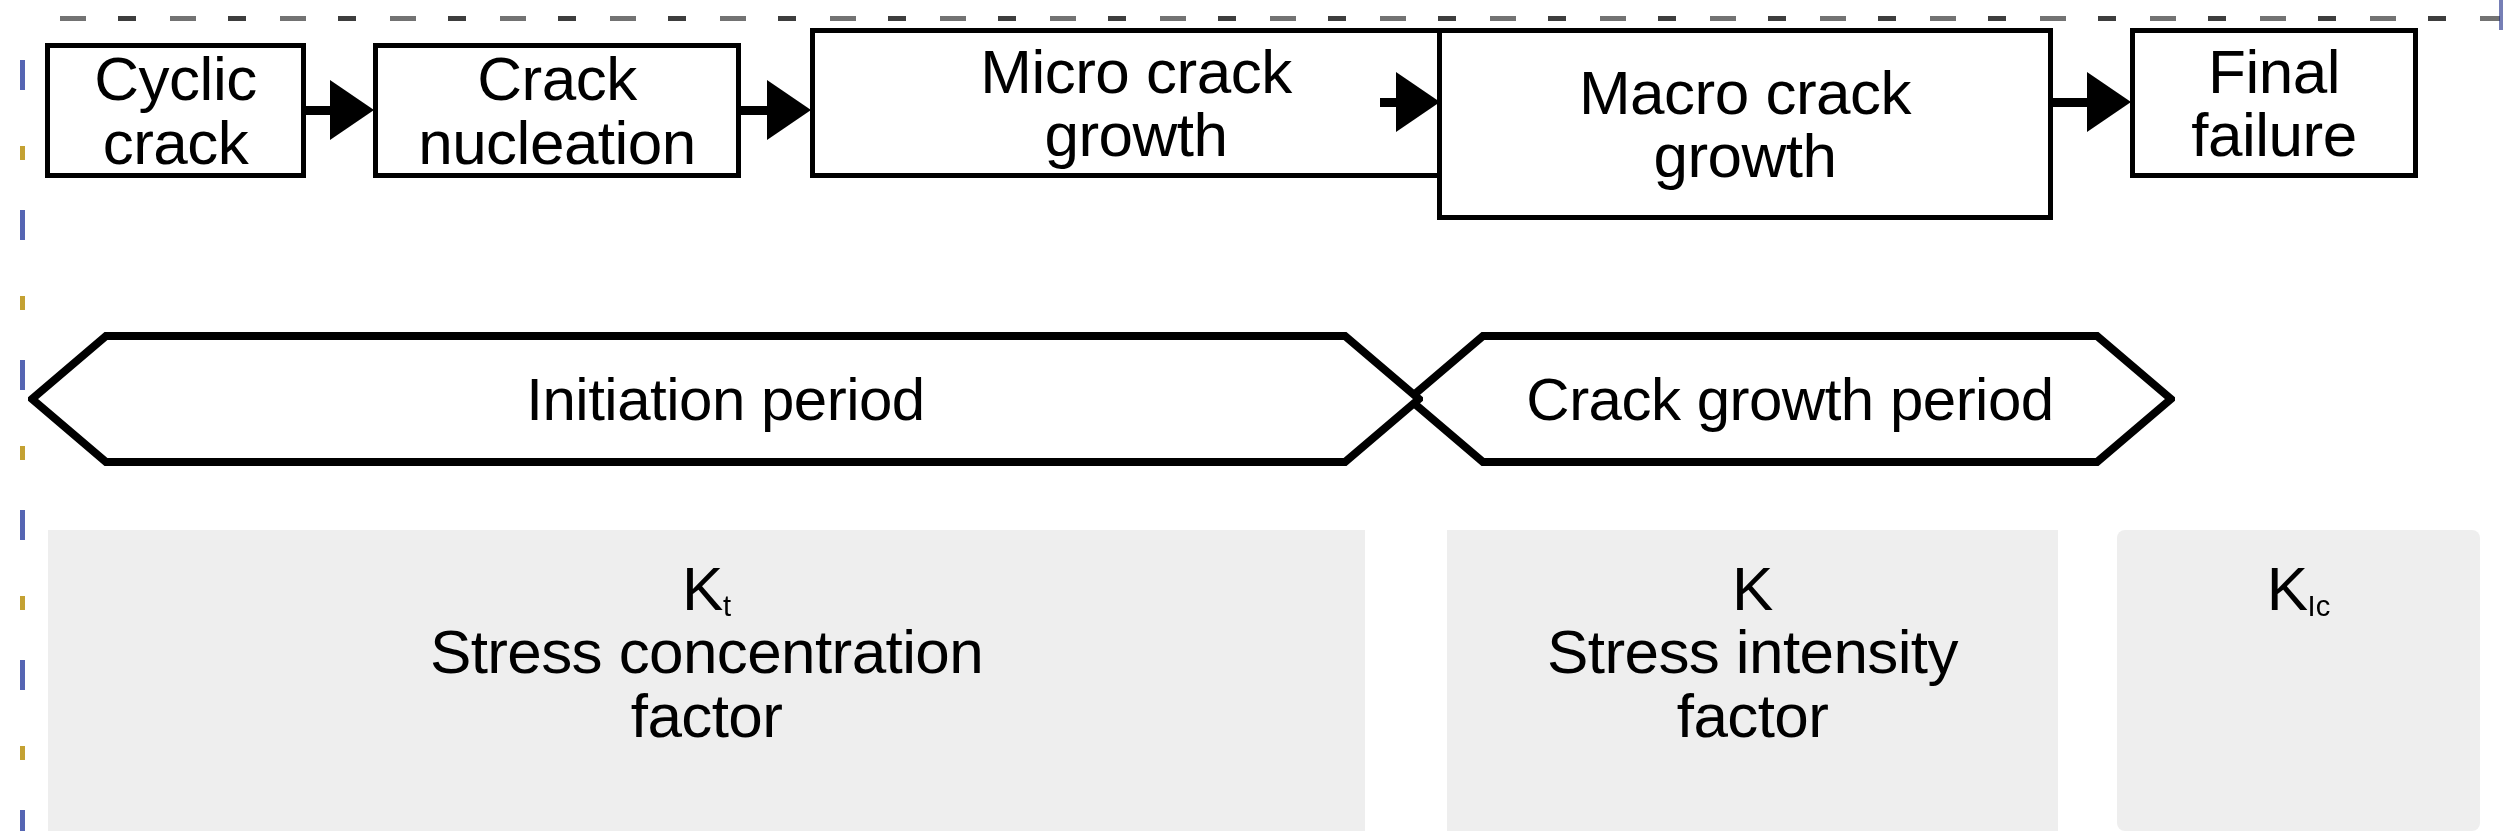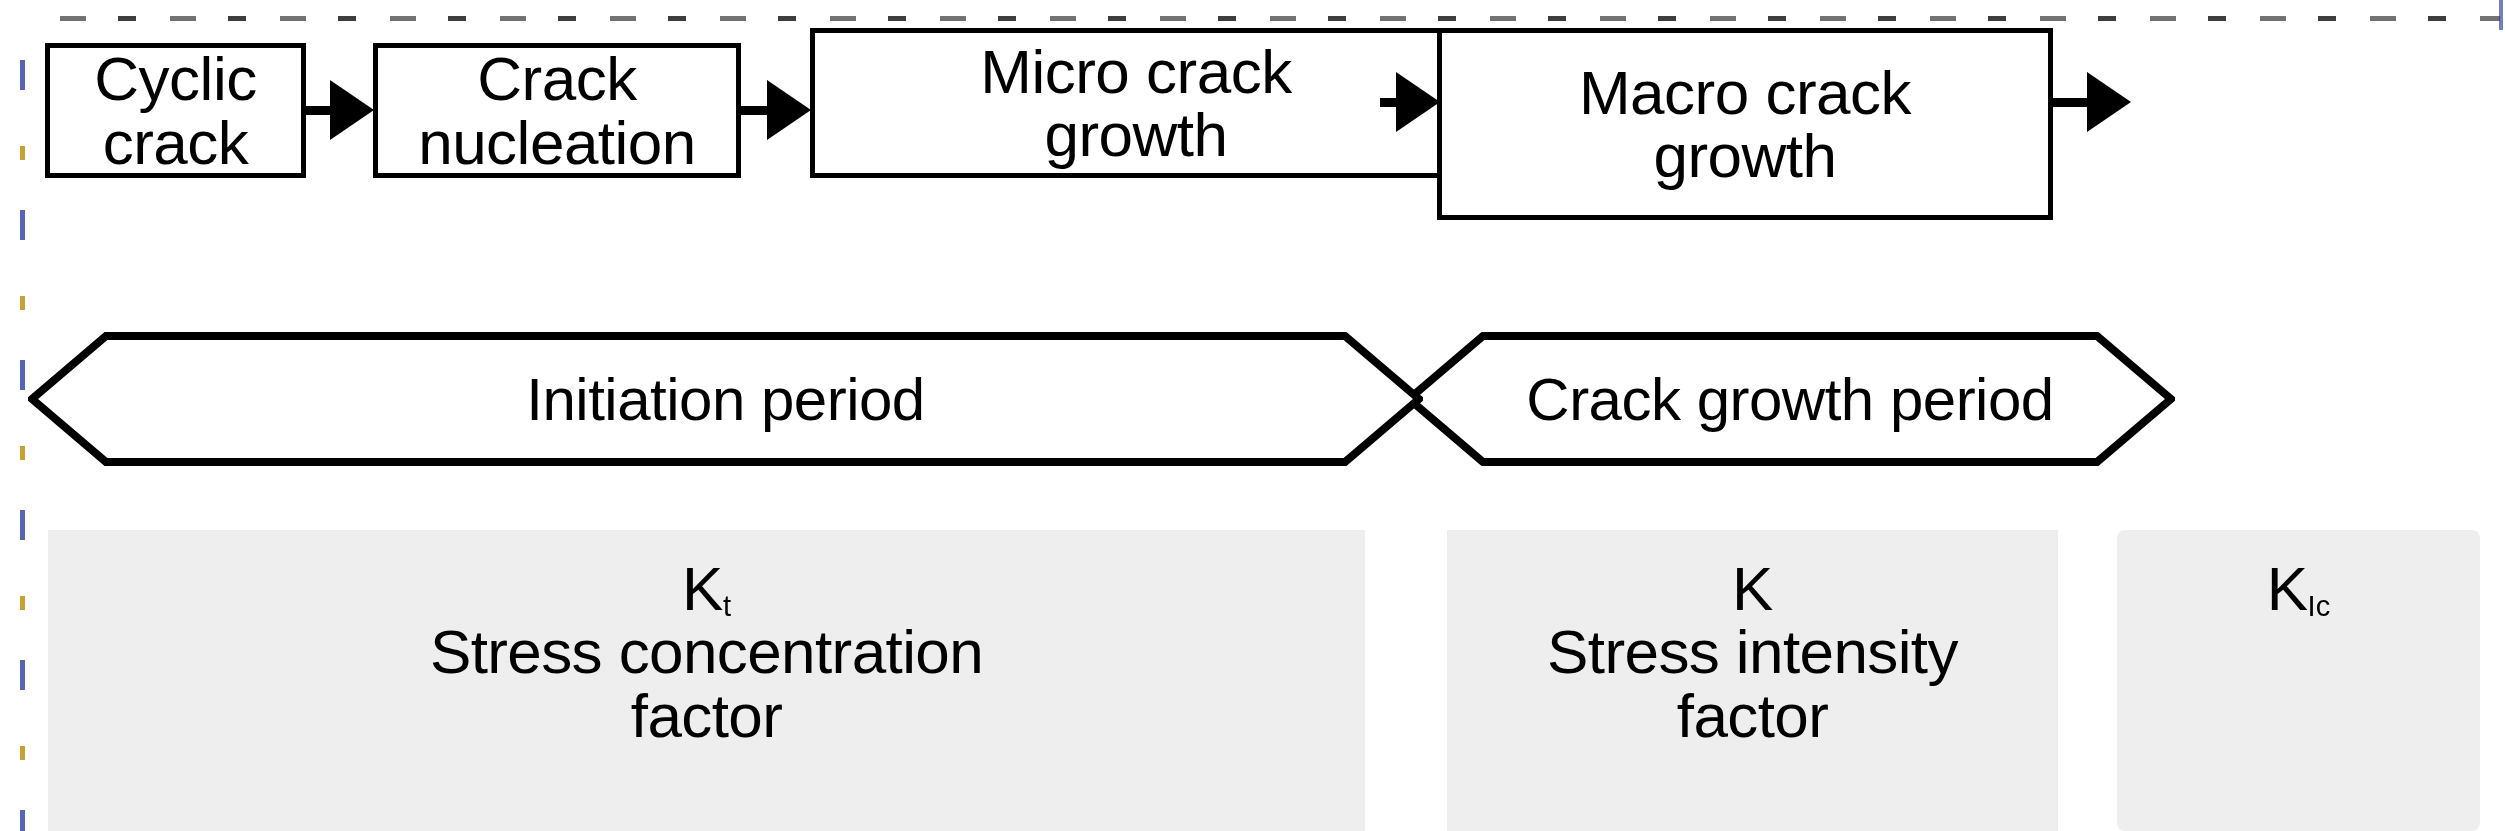--- a/index.html
+++ b/index.html
@@ -173,20 +173,24 @@
   <div class="stage-box" style="left:810px; top:28px; width:652px; height:150px;">
     <span class="lbl">Micro crack
 growth</span>
   </div>
 
   <div class="stage-box" style="left:1437px; top:28px; width:616px; height:192px;">
     <span class="lbl">Macro crack
 growth</span>
   </div>
 
+  <div class="stage-box" style="left:2130px; top:28px; width:288px; height:150px;">
+    <span class="lbl">Final
+failure</span>
+  </div>
 
   <div class="connector" style="left:306px; top:80px; width:68px;">
     <span class="shaft" style="width:26px;"></span>
     <span class="head" style="left:24px;"></span>
   </div>
 
   <div class="connector" style="left:741px; top:80px; width:70px;">
     <span class="shaft" style="width:28px;"></span>
     <span class="head" style="left:26px;"></span>
   </div>

